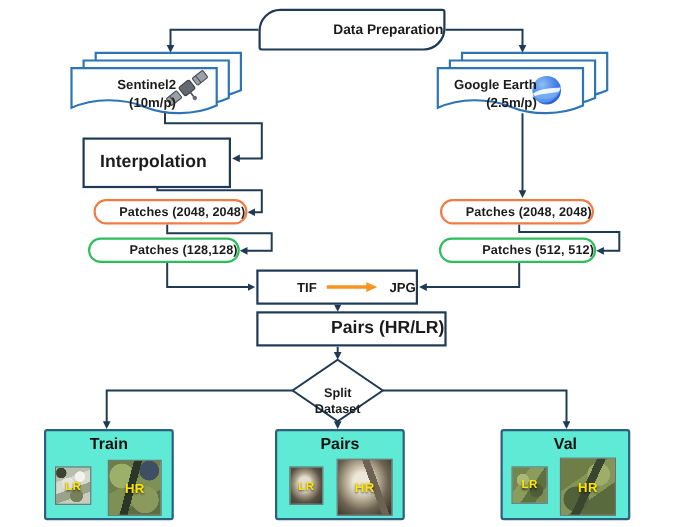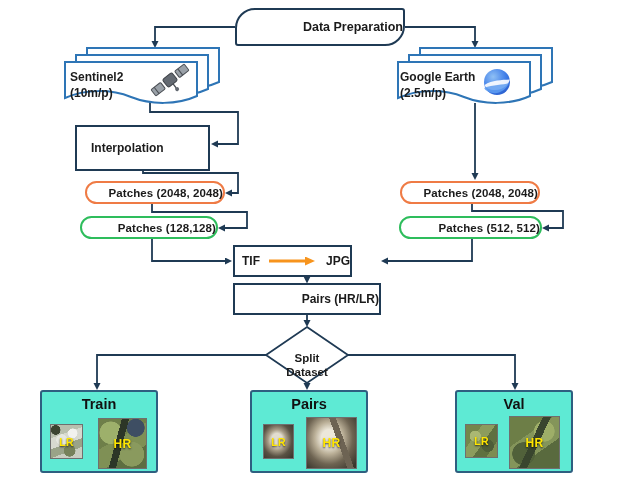--- a/index.html
+++ b/index.html
@@ -12,21 +12,21 @@
     position:absolute; box-sizing:border-box; background:#ffffff;
     border:2px solid #1F3A54; display:flex; align-items:center; justify-content:flex-end;
     font-weight:700; color:#1b1b1b;
   }
   .lbl{font-weight:700;color:#1b1b1b;}
   .dataprep{border-radius:20px 3px 20px 3px; font-size:12.5px;}
   .patch{border-radius:12px; font-size:11.5px; letter-spacing:.1px;}
   .patch.orange{border-color:#EF7B45;}
   .patch.green{border-color:#2EBD5C;}
   .docs-text{
-    position:absolute; text-align:left; font-size:12px; font-weight:700;
+    position:absolute; text-align:right; font-size:12px; font-weight:700;
     line-height:16px; color:#1b1b1b;
   }
   .tifjpg{font-size:12px; gap:8px;}
   .diamond-text{
     position:absolute; text-align:center; font-size:11.5px; font-weight:700;
     line-height:14px; color:#1b1b1b;
   }
   .setbox{
     position:absolute; box-sizing:border-box; background:#5eead4;
     border:2px solid #2E5F80; border-radius:3px;
@@ -163,46 +163,46 @@
   <div class="docs-text" style="left:70px;top:69px;width:90px;">
     <div>Sentinel2</div>
     <div>(10m/p)</div>
   </div>
 
   <div class="docs-text" style="left:400px;top:69px;width:88px;">
     <div>Google Earth</div>
     <div>(2.5m/p)</div>
   </div>
 
-  <div class="box" style="left:75px;top:125px;width:135px;height:46px;font-size:12px;justify-content:flex-start;padding-left:14px;">
+  <div class="box" style="left:75px;top:125px;width:135px;height:46px;font-size:16px;justify-content:flex-start;padding-left:14px;">
     <span class="lbl">Interpolation</span>
   </div>
 
   <div class="box patch orange" style="left:85px;top:181px;width:140px;height:23px;">
     <span class="lbl">Patches (2048, 2048)</span>
   </div>
   <div class="box patch green" style="left:80px;top:216px;width:138px;height:23px;">
     <span class="lbl">Patches (128,128)</span>
   </div>
   <div class="box patch orange" style="left:400px;top:181px;width:140px;height:23px;">
     <span class="lbl">Patches (2048, 2048)</span>
   </div>
   <div class="box patch green" style="left:399px;top:216px;width:143px;height:23px;">
     <span class="lbl">Patches (512, 512)</span>
   </div>
 
-  <div class="box tifjpg" style="left:233px;top:245px;width:119px;height:32px;">
+  <div class="box tifjpg" style="left:233px;top:245px;width:147px;height:32px;">
     <span class="lbl">TIF</span>
     <svg width="50" height="12" viewBox="0 0 50 12">
       <line x1="1" y1="6" x2="38" y2="6" stroke="#F7941D" stroke-width="3.2" marker-end="url(#aho)"></line>
     </svg>
     <span class="lbl">JPG</span>
   </div>
 
-  <div class="box" style="left:233px;top:283px;width:148px;height:32px;font-size:12px;">
+  <div class="box" style="left:233px;top:283px;width:173px;height:32px;font-size:16px;">
     <span class="lbl">Pairs (HR/LR)</span>
   </div>
 
   <div class="diamond-text" style="left:272px;top:351px;width:70px;">
     <div>Split</div>
     <div>Dataset</div>
   </div>
 
   <div class="setbox" style="left:40px;top:390px;width:118px;height:83px;">
     <div class="title">Train</div>

